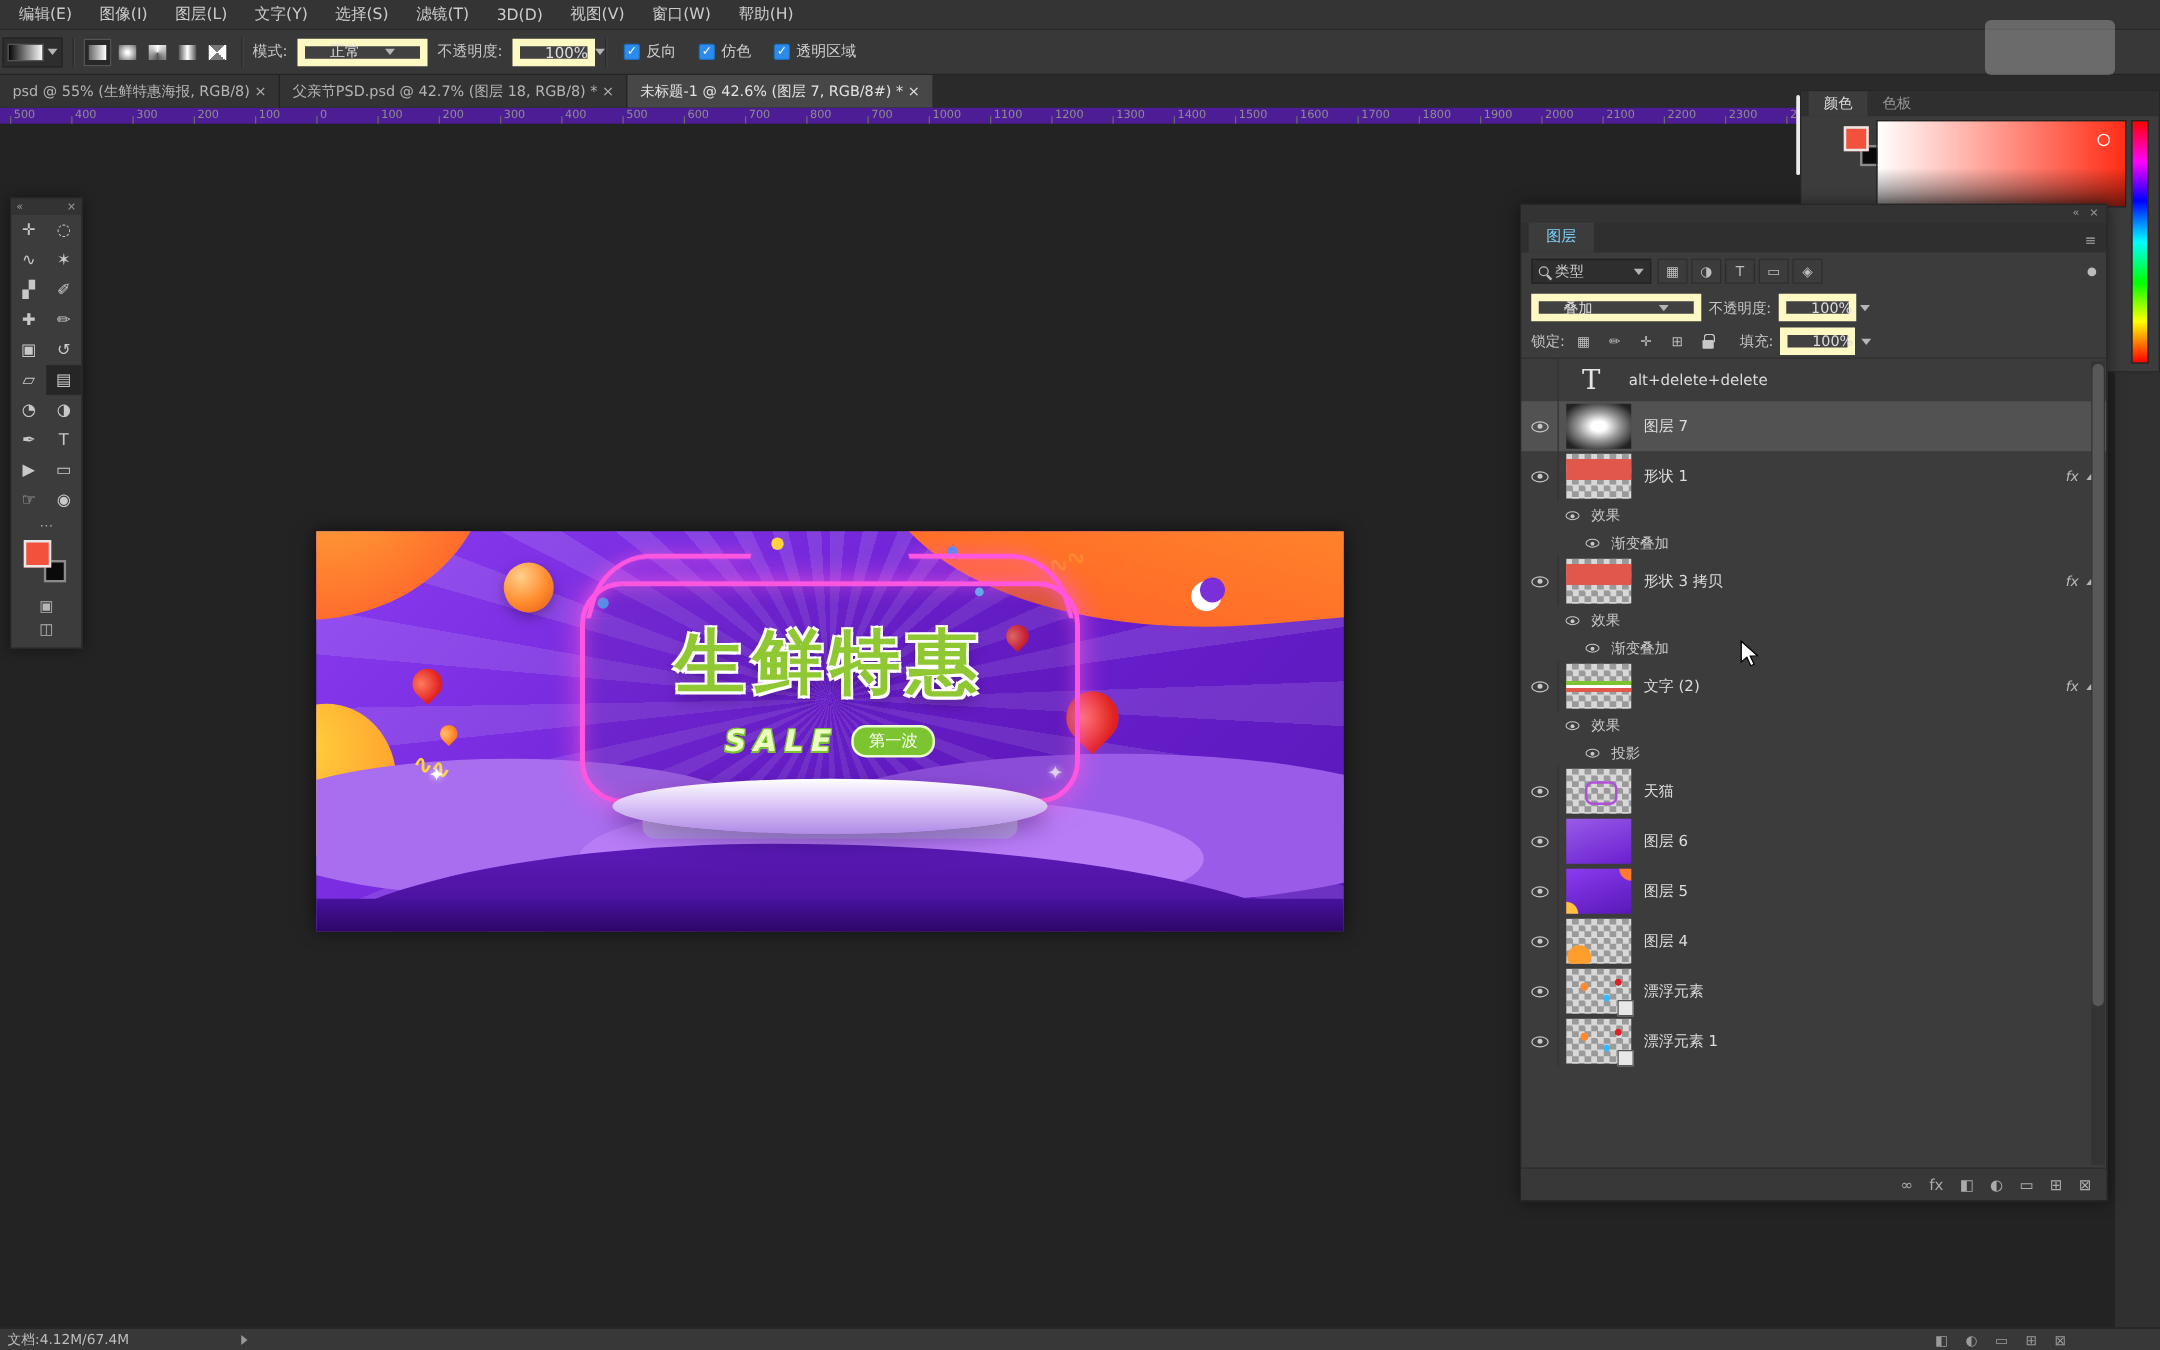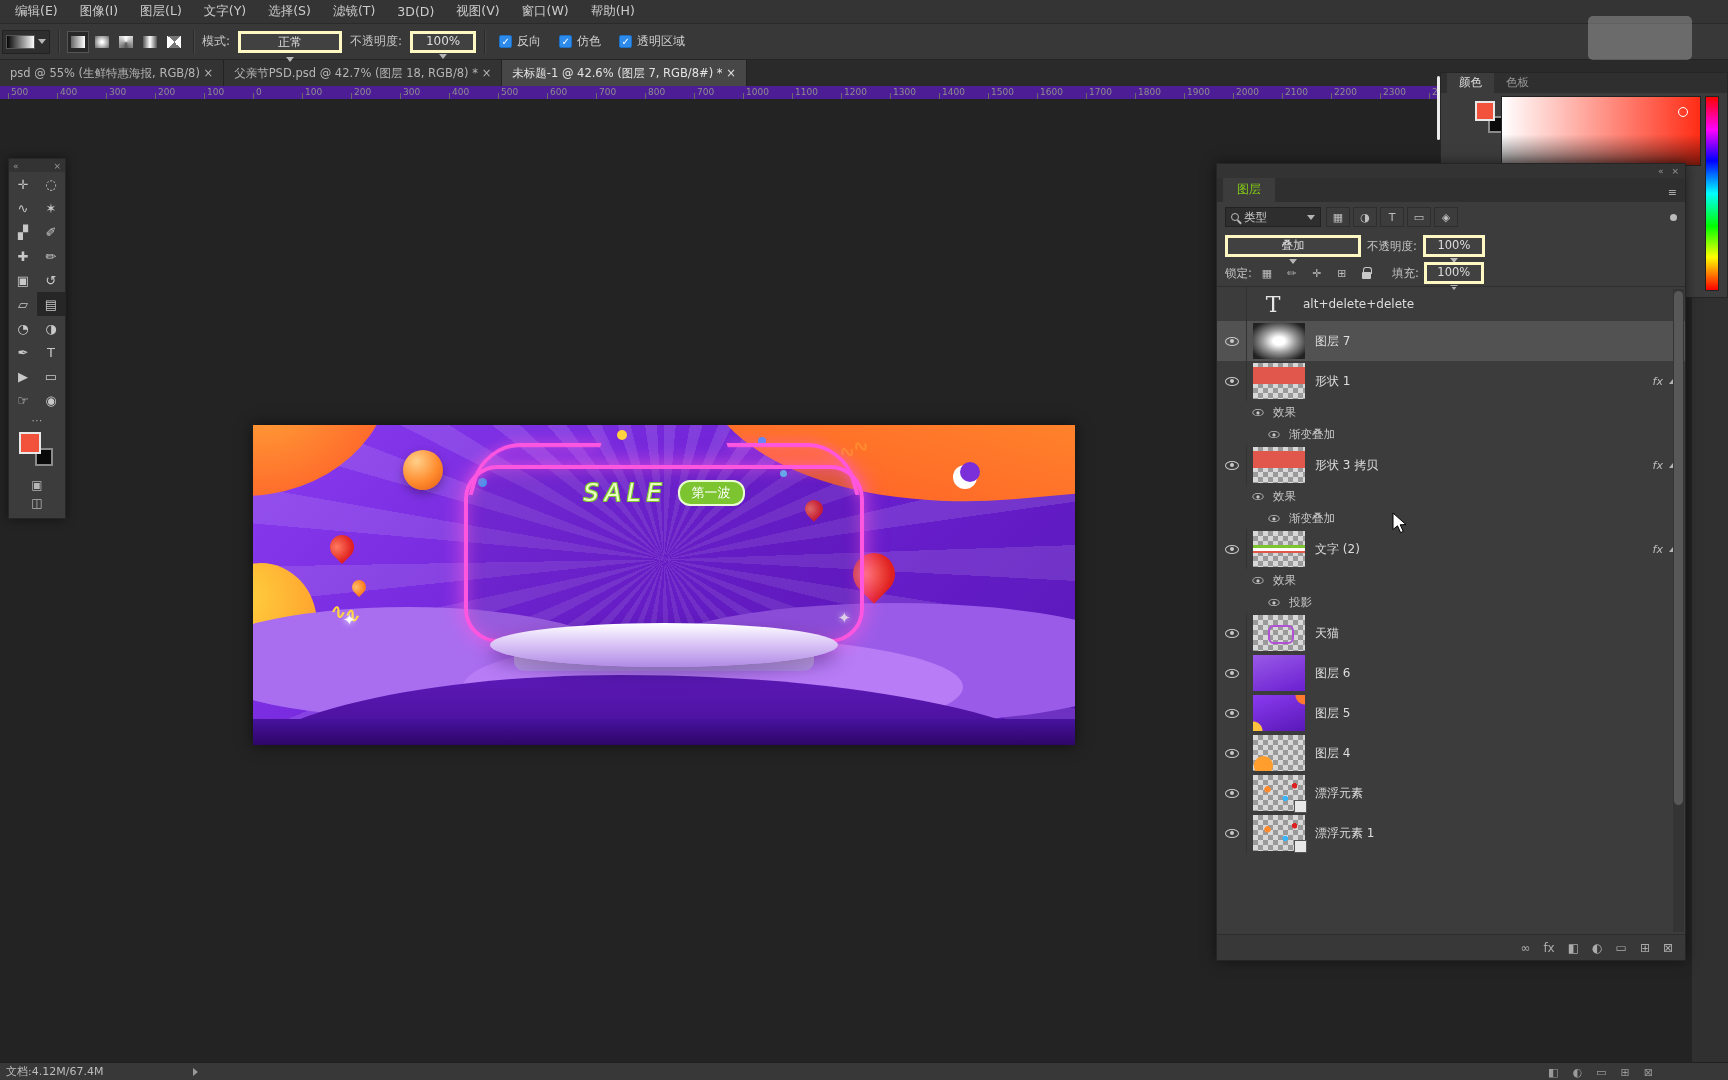--- a/index.html
+++ b/index.html
@@ -28,22 +28,22 @@
   .gtype { width:22px; height:22px; display:flex; align-items:center; justify-content:center;
     border:1px solid transparent; }
   .gtype.selected { background:#282828; border-color:#555; }
   .gtype i { display:block; width:14px; height:12px; }
   .g-linear i { background:linear-gradient(90deg,#666,#fff); }
   .g-radial i { background:radial-gradient(circle,#fff 10%,#666); }
   .g-angle i { background:conic-gradient(#fff,#555,#fff); }
   .g-reflect i { background:linear-gradient(90deg,#555,#fff,#555); }
   .g-diamond i { background:conic-gradient(from 45deg,#fff 0 90deg,#777 0 180deg,#fff 0 270deg,#777 0); }
   .opt-label { color:#c5c5c5; }
-  .select { background:#414141; border:3px solid #fef9c3; height:22px; display:flex;
-    align-items:center; gap:6px; padding:0 20px;flex-direction:column; }
+  .select { background:#414141; border:6px solid #fef9c3; height:22px; display:flex;
+    align-items:center; gap:6px; padding:0 20px; }
   .select .val { color:#dddddd; }
   .checks { display:flex; gap:18px; margin-left:6px; }
   .check { display:flex; align-items:center; gap:5px; }
   .box { width:13px; height:13px; background:#2d8ceb; border:1px solid #1c6fc4; border-radius:2px;
     display:flex; align-items:center; justify-content:center; color:#fff; font-size:10px; line-height:1; }
 
   .tabbar { position:absolute; left:0; top:60px; right:0; height:26px; background:#2a2a2a;
     display:flex; font-size:11.5px; z-index:3; }
   .tab { background:#333333; color:#b5b5b5; padding:0 10px; display:flex; align-items:center;
     gap:9px; border-right:1px solid #222; max-width:300px; white-space:nowrap; }
@@ -106,21 +106,21 @@
     border:4px solid #ff56e0; border-radius:34px; background:rgba(70,10,140,.18);
     box-shadow:0 0 22px rgba(255,86,224,.75), inset 0 0 16px rgba(255,86,224,.45); z-index:3; }
   .ear { position:absolute; top:-26px; width:118px; height:52px; filter:drop-shadow(0 0 6px rgba(255,86,224,.8)); }
   .ear.left  { left:8px;  border-top:4px solid #ff56e0; border-left:4px solid #ff56e0;  border-radius:36px 0 0 0; transform:skewX(-16deg); }
   .ear.right { right:8px; border-top:4px solid #ff56e0; border-right:4px solid #ff56e0; border-radius:0 36px 0 0; transform:skewX(16deg); }
   .headline { margin-top:24px; text-align:center; font-size:56px; font-weight:bold; letter-spacing:6px;
     color:#8fc832;
     text-shadow:2px 2px 0 #ffffff, -2px 2px 0 #ffffff, 2px -2px 0 #ffffff, -2px -2px 0 #ffffff,
       0 6px 10px rgba(30,0,60,.45); }
   .sale-row { margin-top:10px; display:flex; align-items:center; justify-content:center; gap:10px; }
-  .sale { font-size:24px; font-weight:normal; font-style:italic; letter-spacing:6px; color:#eaffc0;
+  .sale { font-size:24px; font-weight:bold; font-style:italic; letter-spacing:6px; color:#eaffc0;
     text-shadow:1px 1px 0 #7cc530, -1px 1px 0 #7cc530, 1px -1px 0 #7cc530, -1px -1px 0 #7cc530; }
   .badge { background:#7cc530; color:#ffffff; font-size:13px; padding:2px 12px; border-radius:12px;
     border:2px solid #e9ffd0; }
   .platform { position:absolute; left:50%; top:198px; transform:translateX(-50%); width:348px; height:44px;
     background:linear-gradient(#ffffff,#dcc8f7 45%,#b08ae6); border-radius:50%; z-index:4;
     box-shadow:0 8px 18px rgba(20,0,60,.35); }
   .platform-base { position:absolute; left:50%; top:218px; transform:translateX(-50%); width:300px; height:28px;
     background:linear-gradient(#ecdffb,#b693ea); border-radius:10px; z-index:3; }
   .ball { position:absolute; border-radius:50%; }
   .ball-orange { left:150px; top:25px; width:40px; height:40px;
@@ -142,21 +142,21 @@
   .moon::after { content:""; position:absolute; left:7px; top:-3px; width:20px; height:20px; border-radius:50%; background:#7b2fd8; }
   .sparkle { position:absolute; color:#ffffff; font-size:15px; text-shadow:0 0 6px #fff; }
   .spk1 { left:90px; top:186px; } .spk2 { left:585px; top:184px; }
 
   
   .layers-panel { position:absolute; left:1216px; top:163px; width:470px; height:798px; background:#3c3c3c;
     border:1px solid #252525; z-index:6; box-shadow:0 0 12px rgba(0,0,0,.5); display:flex; flex-direction:column; }
   .lp-topbar { height:14px; background:#333; display:flex; justify-content:flex-end; align-items:center;
     gap:8px; padding:0 6px; color:#999; font-size:9px; }
   .lp-tabs { height:24px; background:#2f2f2f; display:flex; align-items:flex-end; padding-left:6px; }
-  .lp-tab { background:#3c3c3c; color:#84cc16; font-size:12px; padding:3px 14px 4px; }
+  .lp-tab { background:#3c3c3c; color:#7dd3fc; font-size:12px; padding:3px 14px 4px; }
   .lp-tab-menu { margin-left:auto; margin-right:8px; color:#aaa; font-size:11px; padding-bottom:3px; }
   .lp-filter { height:30px; display:flex; align-items:center; gap:5px; padding:0 8px; }
   .search-select { background:#2e2e2e; border:1px solid #222; height:20px; width:96px; display:flex;
     align-items:center; gap:5px; padding:0 5px; font-size:11.5px; color:#ccc; }
   .mag { width:8px; height:8px; border:1.5px solid #bbb; border-radius:50%; position:relative; flex:none; }
   .mag::after { content:""; position:absolute; width:5px; height:1.5px; background:#bbb; transform:rotate(45deg);
     right:-4px; bottom:-2px; }
   .filter-icons { display:flex; gap:3px; }
   .f-icon { width:24px; height:20px; border:1px solid #2e2e2e; display:flex; align-items:center;
     justify-content:center; color:#bdbdbd; font-size:11px; }
@@ -446,20 +446,21 @@
   <div class="hill1"></div>
   <div class="hill2"></div>
   <div class="hill3"></div>
   <div class="wave-front"></div>
   <div class="floor"></div>
 
   <div class="platform-base"></div>
   <div class="cat-head">
     <div class="ear left"></div>
     <div class="ear right"></div>
+    <div class="headline">生鲜特惠</div>
     <div class="sale-row">
       <span class="sale">SALE</span>
       <span class="badge">第一波</span>
     </div>
   </div>
   <div class="platform"></div>
 
   <div class="ball ball-orange"></div>
   <div class="ball dot-blue1"></div>
   <div class="ball dot-yellow"></div>

